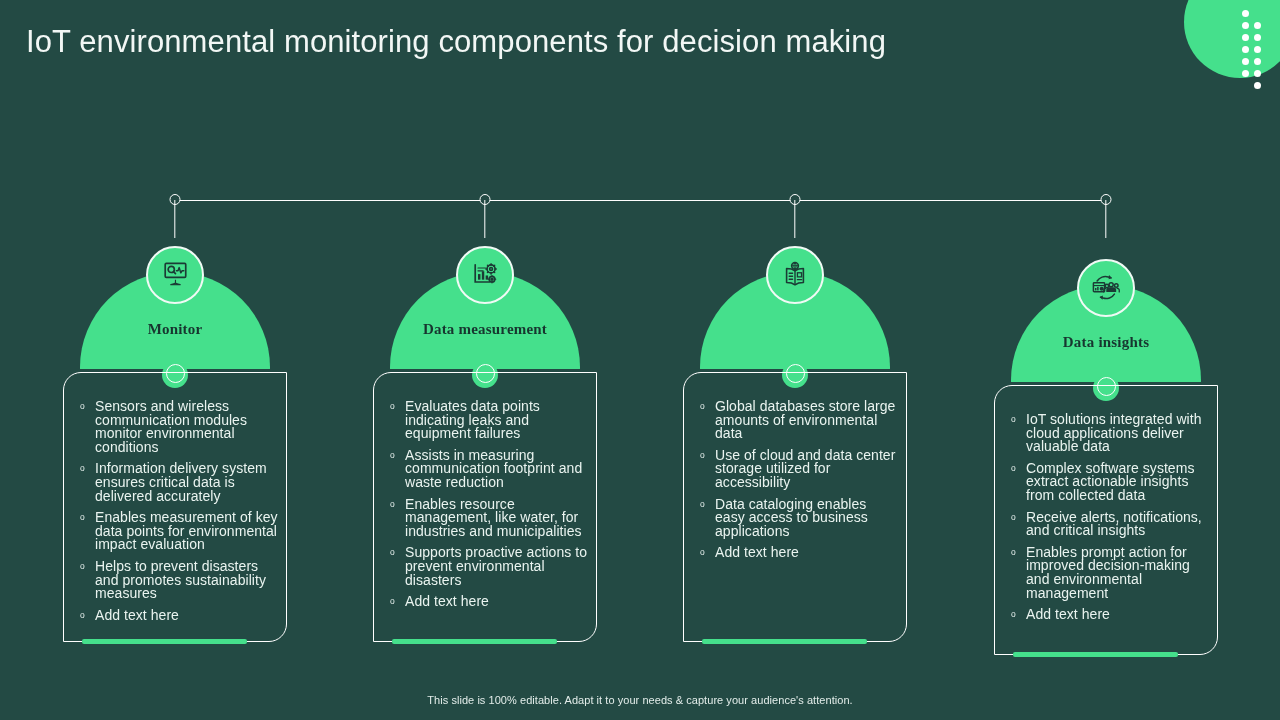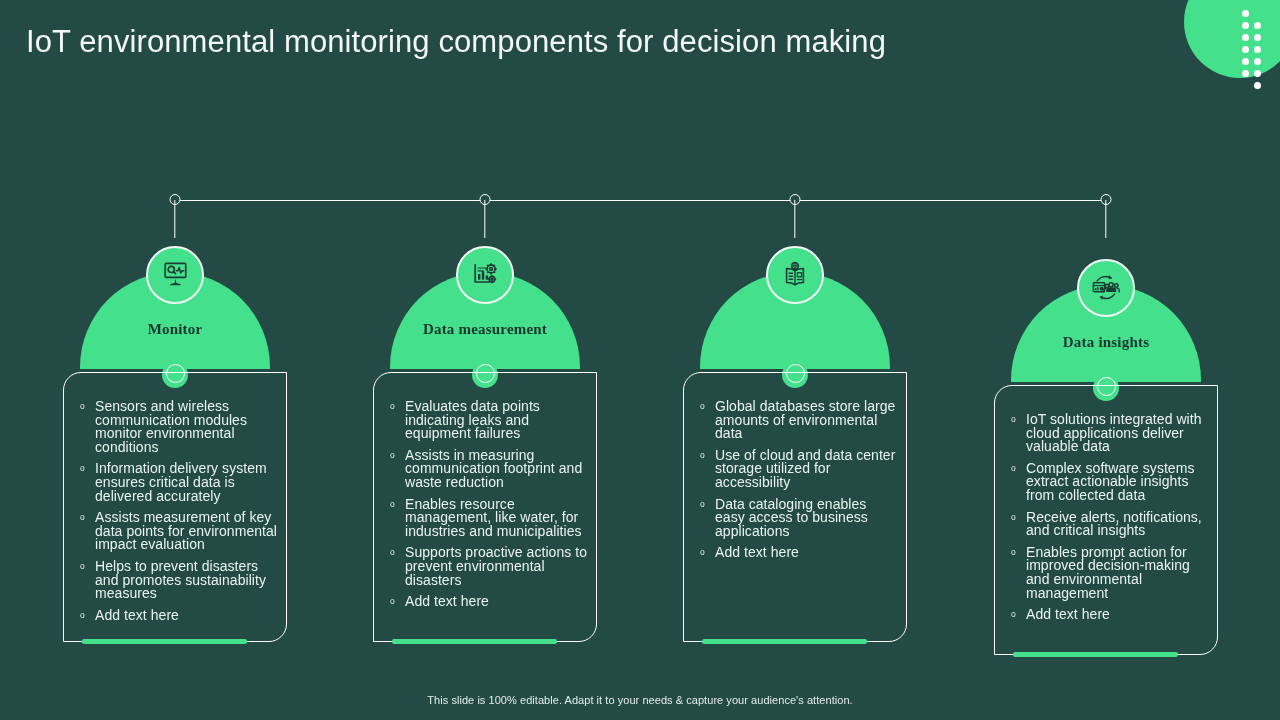--- a/index.html
+++ b/index.html
@@ -174,21 +174,21 @@
             <div class="bullet">
               <span class="marker">o</span>
               <span class="btxt">Sensors and wireless communication modules monitor environmental conditions</span>
             </div>
             <div class="bullet">
               <span class="marker">o</span>
               <span class="btxt">Information delivery system ensures critical data is delivered accurately</span>
             </div>
             <div class="bullet">
               <span class="marker">o</span>
-              <span class="btxt">Assists measurement of key data points for environmental impact evaluation</span>
+              <span class="btxt">Enables measurement of key data points for environmental impact evaluation</span>
             </div>
             <div class="bullet">
               <span class="marker">o</span>
               <span class="btxt">Helps to prevent disasters and promotes sustainability measures</span>
             </div>
             <div class="bullet">
               <span class="marker">o</span>
               <span class="btxt">Add text here</span>
             </div>
           </div>

